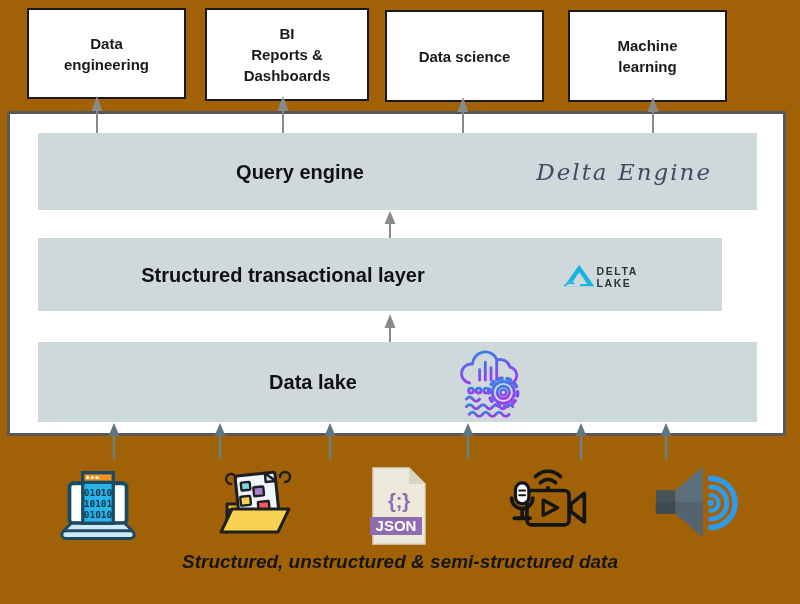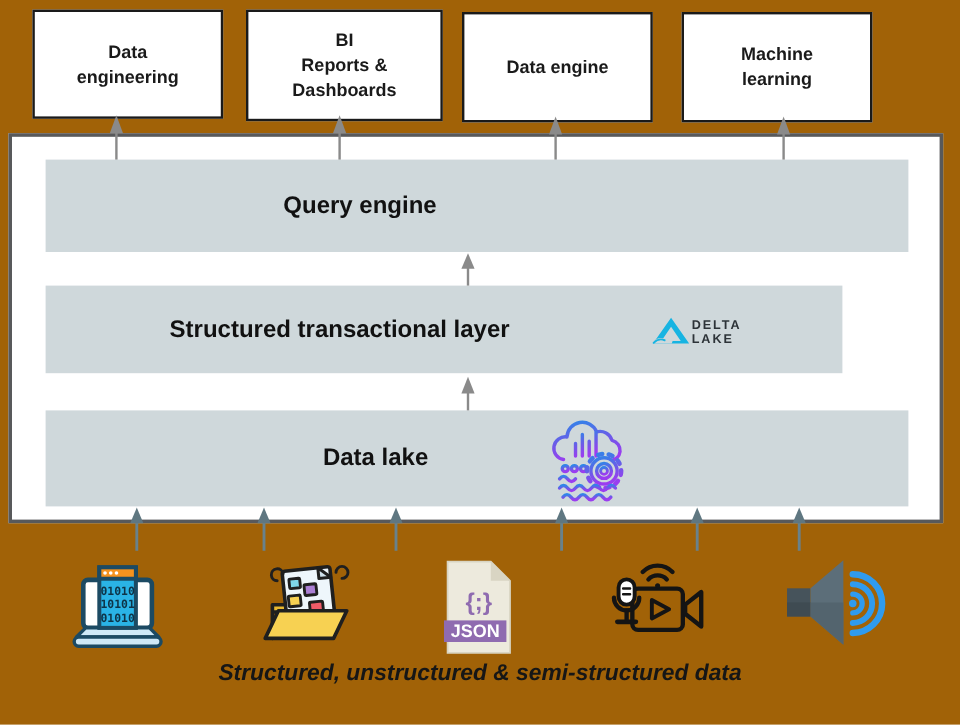--- a/index.html
+++ b/index.html
@@ -16,21 +16,21 @@
   #tb2{left:385px;top:10px;width:155px;height:88px;}
   #tb3{left:568px;top:10px;width:155px;height:88px;}
 
   
   .lakehouse{position:absolute;left:7px;top:111px;width:773px;height:319px;
              border:3px solid #58595b;background:#fff;}
 
   
   .layer{position:absolute;background:#cfd8db;}
   #bar-query{left:38px;top:133px;width:719px;height:77px;}
-  #bar-structured{left:38px;top:238px;width:664px;height:73px;}
+  #bar-structured{left:38px;top:238px;width:664px;height:73px;padding-left:20px;}
   #bar-datalake{left:38px;top:342px;width:719px;height:80px;}
   .layer-title{position:absolute;top:50%;transform:translateY(-50%);
                font-weight:bold;font-size:20px;text-align:center;color:#111;}
   #bar-query .layer-title{left:82px;width:360px;}
   #bar-structured .layer-title{left:40px;width:410px;}
   #bar-datalake .layer-title{left:40px;width:470px;}
 
   .delta-engine{position:absolute;right:45px;top:50%;transform:translateY(-50%);
                 font-family:"DejaVu Serif",serif;font-style:italic;
                 font-size:23px;letter-spacing:2px;color:#3e4b61;}
@@ -66,31 +66,32 @@
   <div class="top-box" id="tb0">
     <span>Data
 engineering</span>
   </div>
   <div class="top-box" id="tb1">
     <span>BI
 Reports &amp;
 Dashboards</span>
   </div>
   <div class="top-box" id="tb2">
-    <span>Data engine</span>
+    <span>Data science</span>
   </div>
   <div class="top-box" id="tb3">
     <span>Machine
 learning</span>
   </div>
 
   <div class="lakehouse"></div>
 
   <div class="layer" id="bar-query">
     <div class="layer-title">Query engine</div>
+    <div class="delta-engine">Delta Engine</div>
   </div>
 
   <div class="layer" id="bar-structured">
     <div class="layer-title">Structured transactional layer</div>
     <div class="delta-lake-logo">
       <svg width="56" height="44" viewBox="0 0 64 46">
         <path d="M32,2 L60,42 L4,42 Z M32,16 L47,38 L17,38 Z" fill="#17b4e2" fill-rule="evenodd"></path>
         <path d="M3,42 Q12,30 21,35 Q29,40 36,34 L33,42 Z" fill="#cfd8db"></path>
         <path d="M5,41 Q13,33 22,37" fill="none" stroke="#17b4e2" stroke-width="3" stroke-linecap="round"></path>
       </svg>

